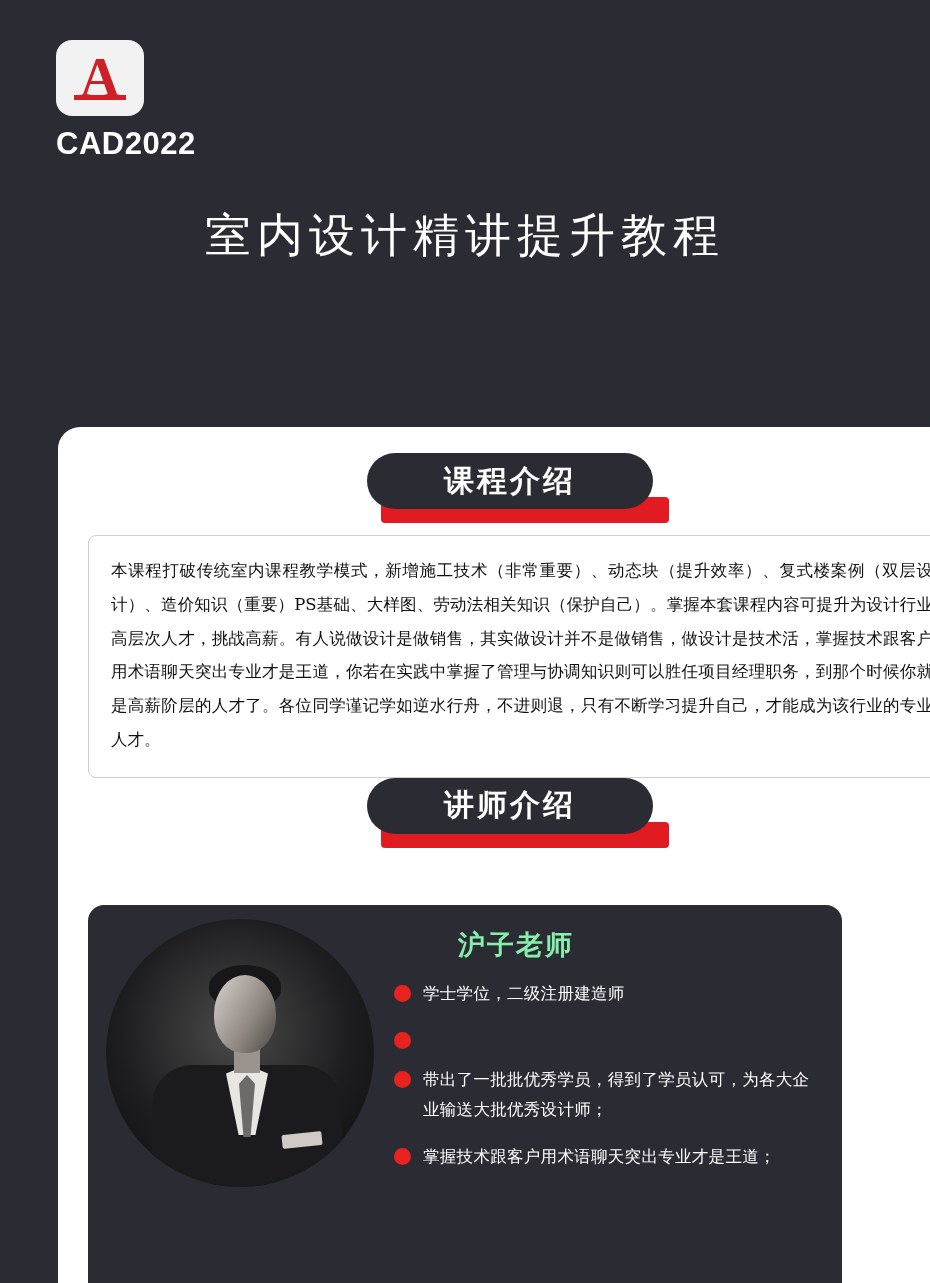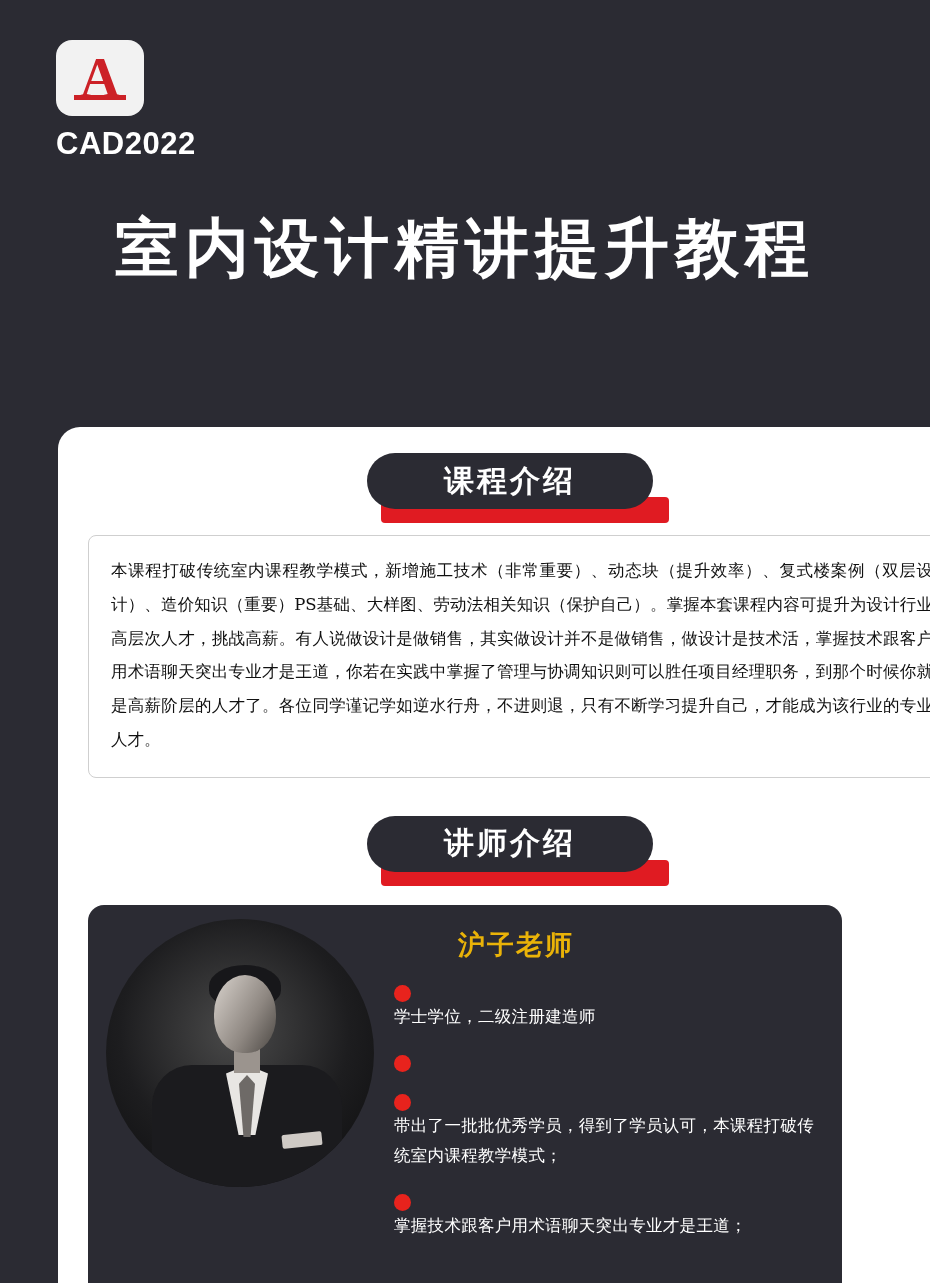--- a/index.html
+++ b/index.html
@@ -60,22 +60,22 @@
   }
 
   
   .main-title {
     position: absolute;
     left: 0; right: 0;
     top: 205px;
     text-align: center;
     color: #ffffff;
     font-family: "DejaVu Serif", serif;
-    font-size: 64px;
-    font-weight: bold;
+    font-size: 46px;
+    font-weight: normal;
     letter-spacing: 6px;
     white-space: nowrap;
   }
 
   
   .card {
     position: absolute;
     left: 58px;
     top: 427px;
     width: 918px;
@@ -85,21 +85,21 @@
     overflow: hidden;
   }
 
   
   .banner-wrap {
     position: relative;
     width: 300px;
     margin: 0 auto;
   }
   .banner-wrap.intro { margin-top: 26px; }
-  .banner-wrap.teacher { margin-top: 38px; }
+  .banner-wrap.teacher { }
   .banner-underline {
     position: absolute;
     left: 14px;
     top: 44px;
     width: 288px;
     height: 26px;
     background: #e01b22;
     border-radius: 4px;
   }
   .banner {
@@ -217,36 +217,35 @@
     height: 14px;
     background: #cfcac5;
     transform: rotate(-6deg);
     border-radius: 2px;
   }
 
   .teacher-name {
     position: absolute;
     left: 370px;
     top: 22px;
-    color: #eab308;
+    color: #86efac;
     font-size: 27px;
     font-weight: bold;
     letter-spacing: 2px;
   }
   .bullets {
     position: absolute;
     left: 306px;
     top: 74px;
     width: 430px;
   }
   .bullet {
     display: flex;
     align-items: flex-start;
     margin-bottom: 16px;
-    flex-direction: column;
   }
   .dot {
     flex: 0 0 auto;
     width: 17px;
     height: 17px;
     border-radius: 50%;
     background: #e8231d;
     margin-top: 6px;
     margin-right: 12px;
   }
@@ -305,21 +304,21 @@
       <div class="bullets">
         <div class="bullet">
           <div class="dot"></div>
           <div class="bullet-text">学士学位，二级注册建造师</div>
         </div>
         <div class="bullet">
           <div class="dot"></div>
         </div>
         <div class="bullet">
           <div class="dot"></div>
-          <div class="bullet-text">带出了一批批优秀学员，得到了学员认可，本课程打破传统室内课程教学模式；</div>
+          <div class="bullet-text">带出了一批批优秀学员，得到了学员认可，为各大企业输送大批优秀设计师；</div>
         </div>
         <div class="bullet">
           <div class="dot"></div>
           <div class="bullet-text">掌握技术跟客户用术语聊天突出专业才是王道；</div>
         </div>
       </div>
     </div>
 
   </div>
 </div>

